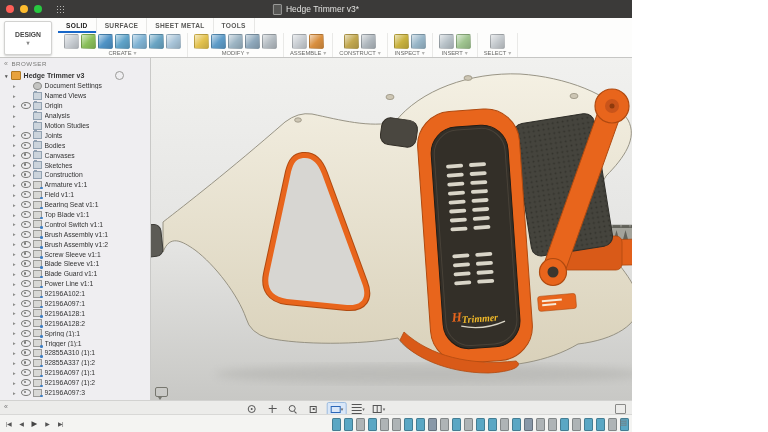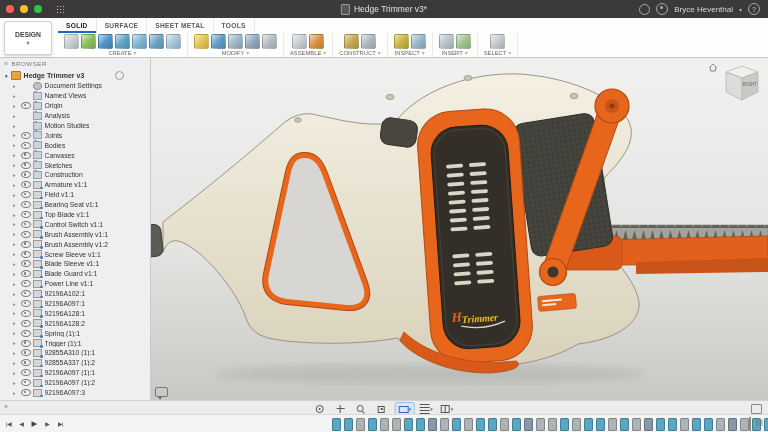--- a/index.html
+++ b/index.html
@@ -1,16 +1,16 @@
 <!DOCTYPE html>
 <html><head>
 <meta charset="utf-8">
 <style>
   html,body{margin:0;padding:0;}
-  .app{position:relative;width:768px;height:432px;overflow:hidden;background:#4c1d95;
+  .app{position:relative;width:632px;height:432px;overflow:hidden;background:#4c1d95;
        font-family:"Liberation Sans",sans-serif;-webkit-font-smoothing:antialiased;}
 
   
   .titlebar{position:absolute;top:0;left:0;right:0;height:18px;background:#3b3a39;
             display:flex;align-items:center;color:#cfcfcd;z-index:20;}
   .tl-dot{width:8px;height:8px;border-radius:50%;margin-left:6px;}
   .dot-red{background:#ff5f57}.dot-yellow{background:#febc2e}.dot-green{background:#28c840}
   .apps-grid{width:9px;height:9px;margin-left:14px;
      background-image:radial-gradient(#b9b9b7 0.9px,transparent 1px);background-size:3px 3px;}
   .tb-title{position:absolute;left:50%;transform:translateX(-50%);font-size:8.5px;color:#e2e2e0;
@@ -137,27 +137,20 @@
 <div class="app">
 
   <div class="titlebar">
     <span class="tl-dot dot-red"></span>
     <span class="tl-dot dot-yellow"></span>
     <span class="tl-dot dot-green"></span>
     <span class="apps-grid"></span>
     <span class="tb-title">
       <span class="doc-ic"></span>
       <span>Hedge Trimmer v3*</span>
-    </span>
-    <span class="tb-right">
-      <span class="status-ic"></span>
-      <span class="avatar"></span>
-      <span>Bryce Heventhal</span>
-      <span class="caret">▾</span>
-      <span class="help-ic">?</span>
     </span>
   </div>
 
   <div class="toolbar">
     <div class="design-btn">
       <span>DESIGN</span>
       <span class="caret" style="color:#888;">▾</span>
     </div>
     <div class="tabs">
 

